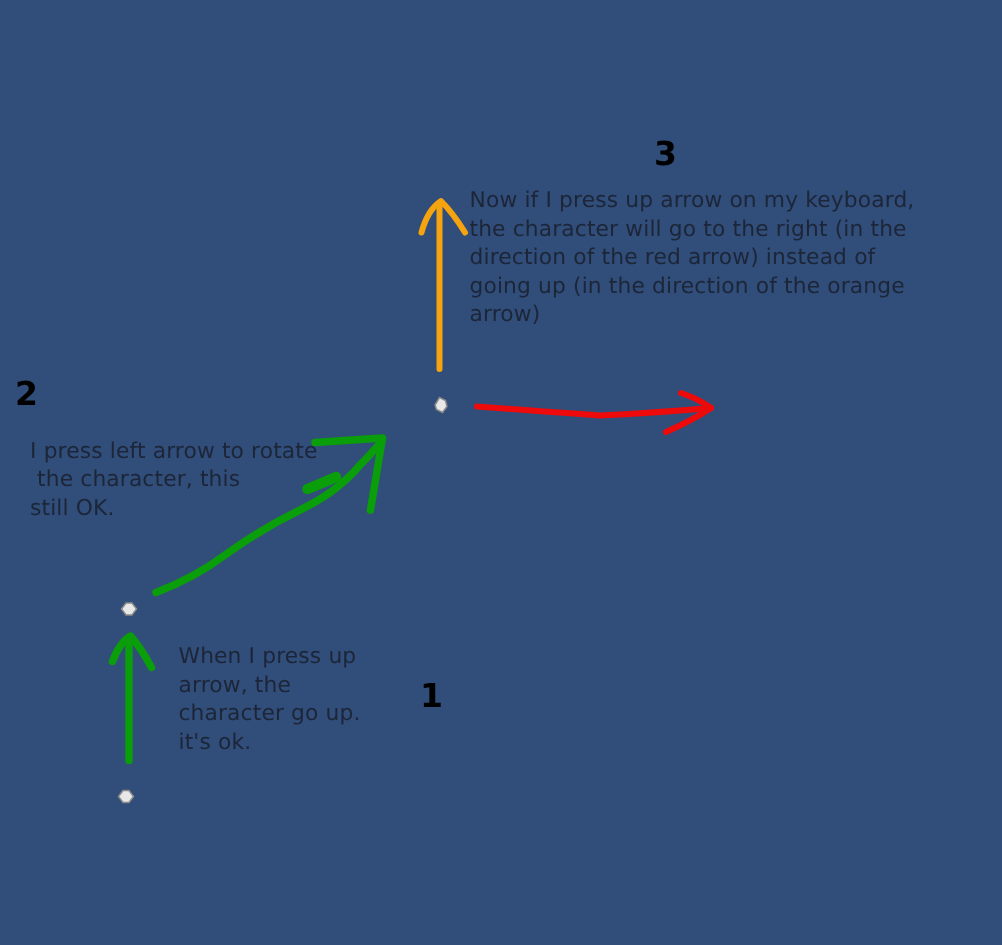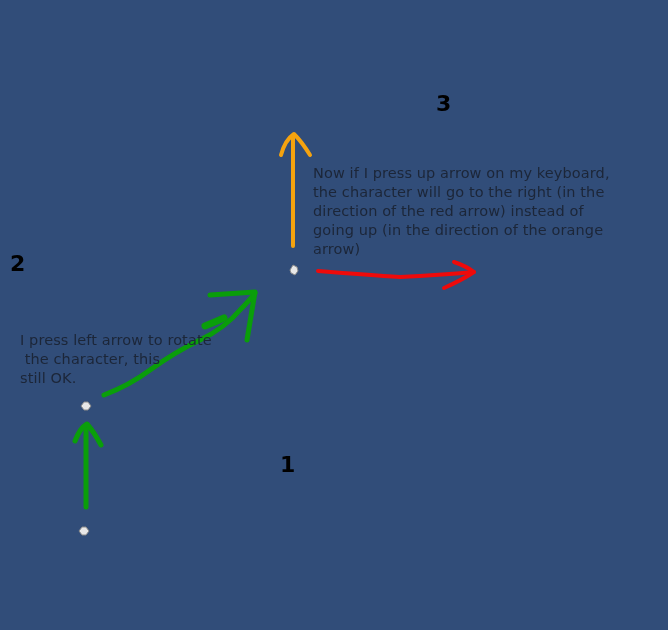--- a/index.html
+++ b/index.html
@@ -1,19 +1,19 @@
 <!DOCTYPE html>
 <html><head>
   <meta charset="utf-8">
   <style>
     html, body { margin: 0; padding: 0; }
     body { width: 668px; height: 630px; background: #314d79; position: relative; overflow: hidden; font-family: "DejaVu Sans", sans-serif; }
     .canvas { position: absolute; left: 0; top: 0; width: 668px; height: 630px; }
     .num { position: absolute; font-family: "DejaVu Sans", sans-serif; font-weight: bold; font-size: 22px; color: #000; line-height: 1; }
-    .txt { position: absolute; font-size: 14.5px; line-height: 19px; color: #1c2638; white-space: pre; letter-spacing: 0.1px; margin-top: 39px; }
+    .txt { position: absolute; font-size: 14.5px; line-height: 19px; color: #1c2638; white-space: pre; letter-spacing: 0.1px; }
     svg.draw { position: absolute; left: 0; top: 0; }
   </style>
 </head>
 <body>
 
 <div class="canvas">
 
   <svg class="draw" width="668" height="630">
 
     <g stroke="#0a9e0a" stroke-width="5" fill="none" stroke-linecap="round" stroke-linejoin="round">
@@ -53,15 +53,19 @@
 the character will go to the right (in the
 direction of the red arrow) instead of
 going up (in the direction of the orange
 arrow)</div>
 
   <div class="num" style="left:10px; top:253px;">2</div>
   <div class="txt" style="left:20px; top:292px;">I press left arrow to rotate
  the character, this
 still OK.</div>
 
+  <div class="txt" style="left:119px; top:429px;">When I press up
+arrow, the
+character go up.
+it's ok.</div>
   <div class="num" style="left:280px; top:454px;">1</div>
 
 </div>
 
 </body></html>

